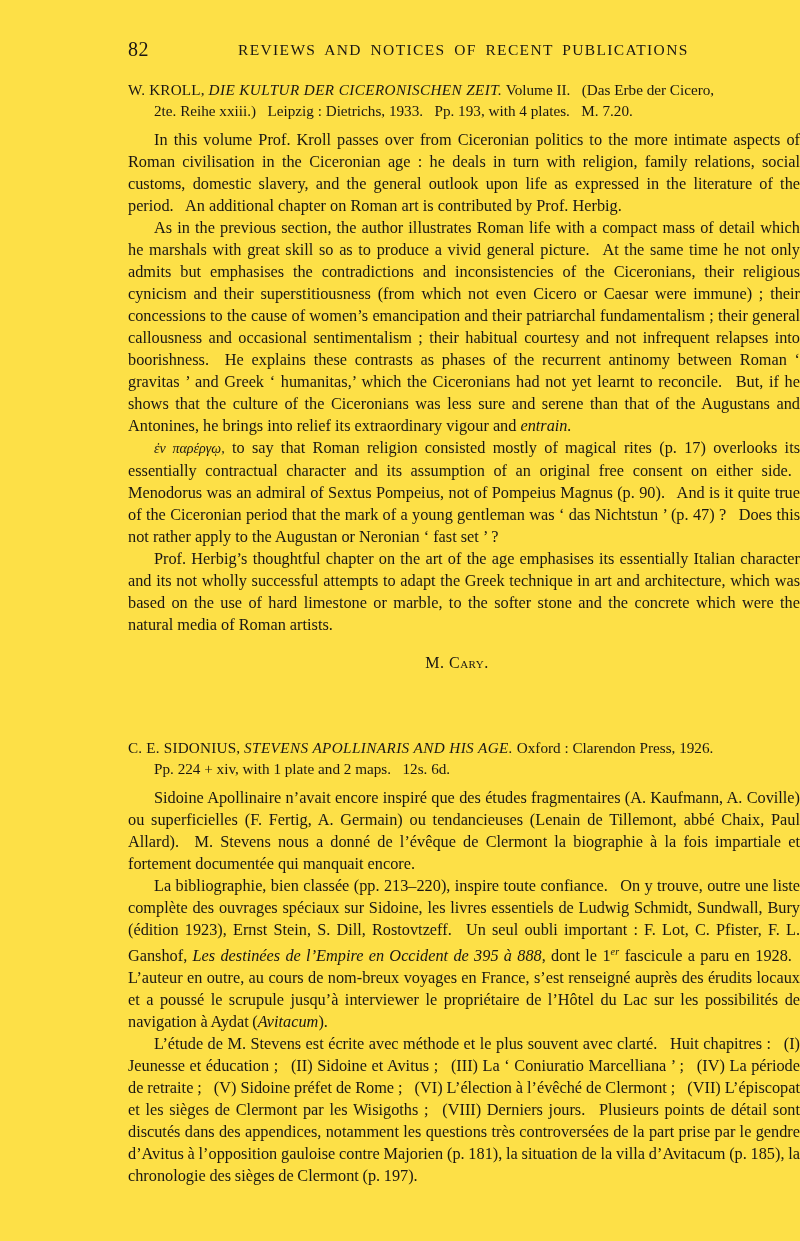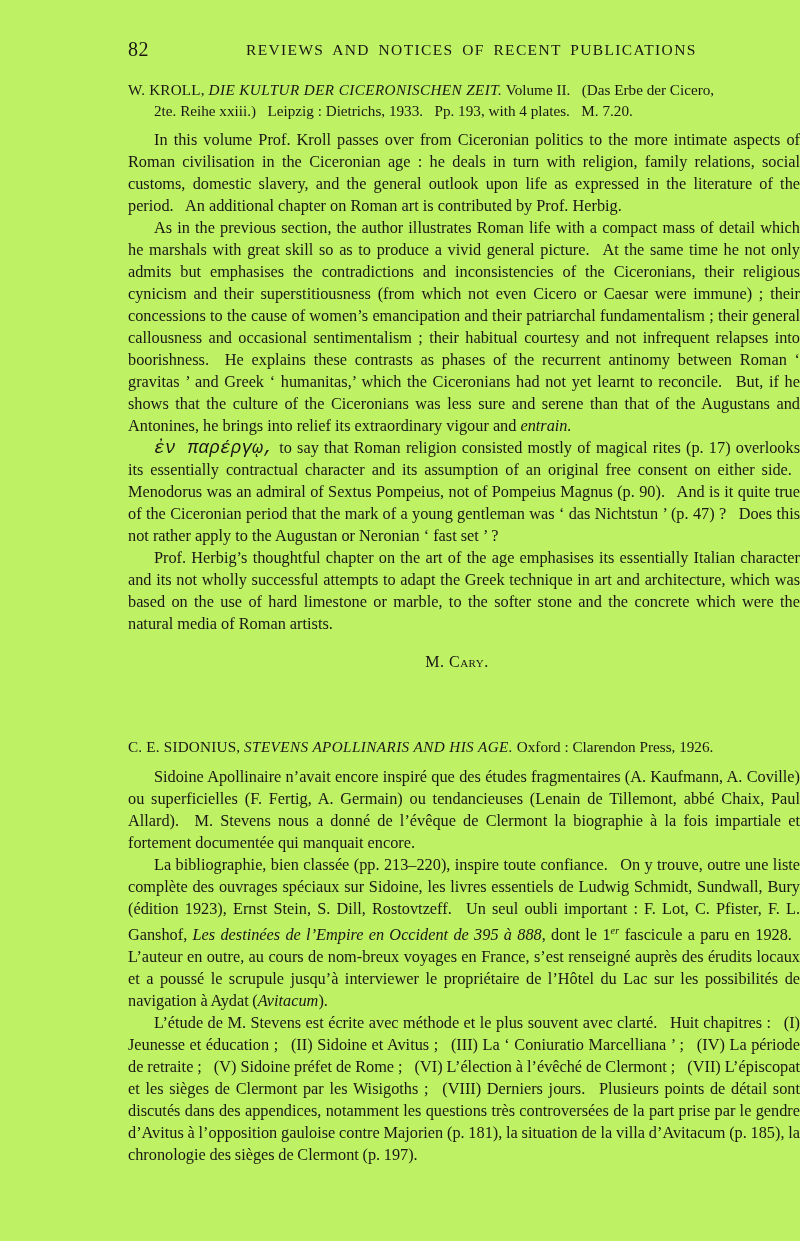--- a/index.html
+++ b/index.html
@@ -13,21 +13,21 @@
     position: relative;
     font-family: "Liberation Serif", "DejaVu Serif", serif;
     color: #1a1613;
     overflow: hidden;
   }
   .page {
     position: absolute;
     left: 0; top: 0;
     width: 800px;
     height: 1241px;
-    background: #bef264;
+    background: #fde047;
   }
   .content {
     position: absolute;
     left: 128px;
     top: 36px;
     width: 672px;
   }
 
   
   .runhead {
@@ -37,21 +37,21 @@
   }
   .folio {
     position: absolute;
     left: 0;
     top: 2px;
     font-size: 20px;
     letter-spacing: 0.5px;
   }
   .runhead-title {
     position: absolute;
-    left: 118px;
+    left: 110px;
     top: 5px;
     font-size: 15.5px;
     letter-spacing: 1.35px;
     word-spacing: 3.5px;
     font-variant: small-caps;
     text-transform: uppercase;
     white-space: nowrap;
   }
 
   
@@ -75,23 +75,23 @@
     font-size: 16.3px;
     line-height: 22px;
     margin: 0;
     text-align: justify;
     text-indent: 26px;
     hyphens: manual;
   }
   p.body i { font-style: italic; }
 
   .greek {
-    font-family: Liberation Mono, monospace;
+    font-family: Liberation Serif, serif;
     font-style: italic;
-    font-size: 18px;
+    font-size: 14px;
   }
 
   sup.ord {
     font-size: 0.62em;
     vertical-align: super;
     letter-spacing: 0.2px;
     font-style: italic;
   }
 
   .signature {
@@ -140,20 +140,21 @@
     </div>
 
     <div class="review-gap"></div>
 
     <div class="review">
 
       <div class="citation">
         <span class="caps">C. E. SIDONIUS,</span>
         <i>STEVENS APOLLINARIS AND HIS AGE.</i>
         <span>Oxford : Clarendon Press, 1926.</span>
+        <span class="cont">Pp. 224 + xiv, with 1 plate and 2 maps.  12s. 6d.</span>
       </div>
 
       <p class="body">Sidoine Apollinaire n’avait encore inspiré que des études fragmentaires (A. Kaufmann, A. Coville) ou superficielles (F. Fertig, A. Germain) ou tendancieuses (Lenain de Tillemont, abbé Chaix, Paul Allard).  M. Stevens nous a donné de l’évêque de Clermont la biographie à la fois impartiale et fortement documentée qui manquait encore.</p>
 
       <p class="body tight"><span>La bibliographie, bien classée (pp. 213–220), inspire toute confiance.  On y trouve, outre une liste complète des ouvrages spéciaux sur Sidoine, les livres essentiels de Ludwig Schmidt, Sundwall, Bury (édition 1923), Ernst Stein, S. Dill, Rostovtzeff.  Un seul oubli important : F. Lot, C. Pfister, F. L. Ganshof, </span><i>Les destinées de l’Empire en Occident de 395 à 888</i><span>, dont le 1</span><sup class="ord">er</sup><span> fascicule a paru en 1928.  L’auteur en outre, au cours de nom-breux voyages en France, s’est renseigné auprès des érudits locaux et a poussé le scrupule jusqu’à interviewer le propriétaire de l’Hôtel du Lac sur les possibilités de navigation à Aydat (</span><i>Avitacum</i><span>).</span></p>
 
       <p class="body tight">L’étude de M. Stevens est écrite avec méthode et le plus souvent avec clarté.  Huit chapitres :  (I) Jeunesse et éducation ;  (II) Sidoine et Avitus ;  (III) La ‘ Coniuratio Marcelliana ’ ;  (IV) La période de retraite ;  (V) Sidoine préfet de Rome ;  (VI) L’élection à l’évêché de Clermont ;  (VII) L’épiscopat et les sièges de Clermont par les Wisigoths ;  (VIII) Derniers jours.  Plusieurs points de détail sont discutés dans des appendices, notamment les questions très controversées de la part prise par le gendre d’Avitus à l’opposition gauloise contre Majorien (p. 181), la situation de la villa d’Avitacum (p. 185), la chronologie des sièges de Clermont (p. 197).</p>
     </div>
 
   </div>

